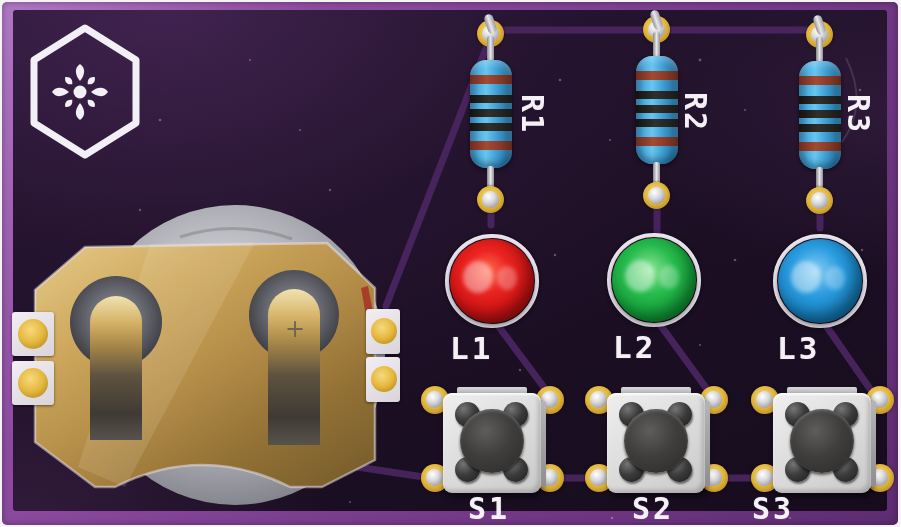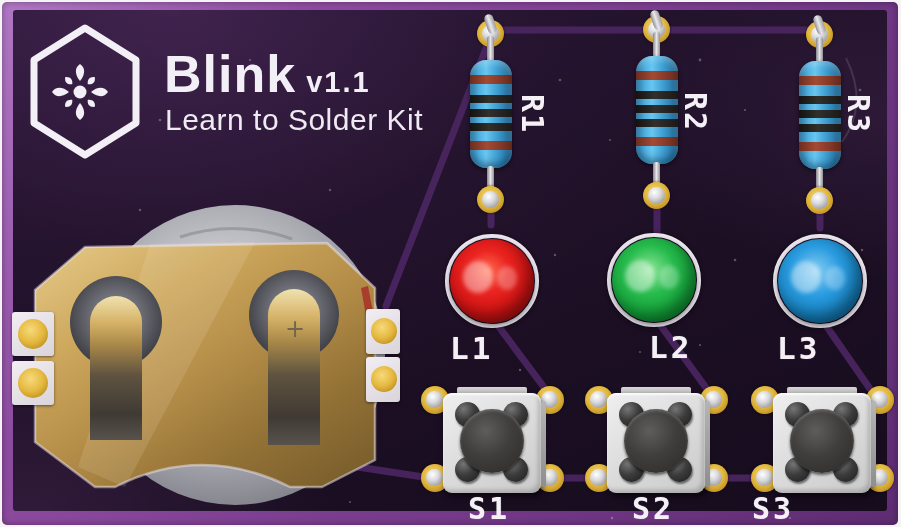--- a/index.html
+++ b/index.html
@@ -152,25 +152,20 @@
         <path transform="rotate(180)" d="M0,-11 C5,-17 6,-24 0,-28 C-6,-24 -5,-17 0,-11 Z"></path>
         <path transform="rotate(270)" d="M0,-11 C5,-17 6,-24 0,-28 C-6,-24 -5,-17 0,-11 Z"></path>
         <path transform="rotate(45)" d="M0,-11 C4,-14 4,-18 0,-21 C-4,-18 -4,-14 0,-11 Z"></path>
         <path transform="rotate(135)" d="M0,-11 C4,-14 4,-18 0,-21 C-4,-18 -4,-14 0,-11 Z"></path>
         <path transform="rotate(225)" d="M0,-11 C4,-14 4,-18 0,-21 C-4,-18 -4,-14 0,-11 Z"></path>
         <path transform="rotate(315)" d="M0,-11 C4,-14 4,-18 0,-21 C-4,-18 -4,-14 0,-11 Z"></path>
       </g>
     </svg>
   </div>
 
-  <div class="title-row">
-    <span class="title-main">Blink</span>
-    <span class="title-ver">v1.1</span>
-  </div>
-  <div class="subtitle">Learn to Solder Kit</div>
 
   <div class="battery">
     <svg width="360" height="318" viewBox="0 0 360 318">
       <defs>
         <radialGradient id="coin" cx="45%" cy="40%" r="65%">
           <stop offset="0%" stop-color="#e2e2e6"></stop>
             <stop offset="40%" stop-color="#c4c4ca"></stop>
           <stop offset="75%" stop-color="#9e9ea6"></stop>
             <stop offset="100%" stop-color="#7c7c84"></stop>
         </radialGradient>
@@ -273,21 +268,21 @@
   <div class="led" style="left:445px;top:234px;">
     <div class="dome dome-red"></div>
   </div>
   <div class="led" style="left:607px;top:233px;">
     <div class="dome dome-green"></div>
   </div>
   <div class="led" style="left:773px;top:234px;">
     <div class="dome dome-blue"></div>
   </div>
   <div class="silk-label" style="left:450px;top:333px;">L1</div>
-  <div class="silk-label" style="left:613px;top:332px;margin-left:36px;">L2</div>
+  <div class="silk-label" style="left:613px;top:332px;">L2</div>
   <div class="silk-label" style="left:777px;top:333px;">L3</div>
 
   <div class="button" style="left:426px;top:385px;">
     <div class="pad bp-tl">
         <div class="solder"></div>
       </div>
     <div class="pad bp-tr">
         <div class="solder"></div>
       </div>
     <div class="pad bp-bl">

